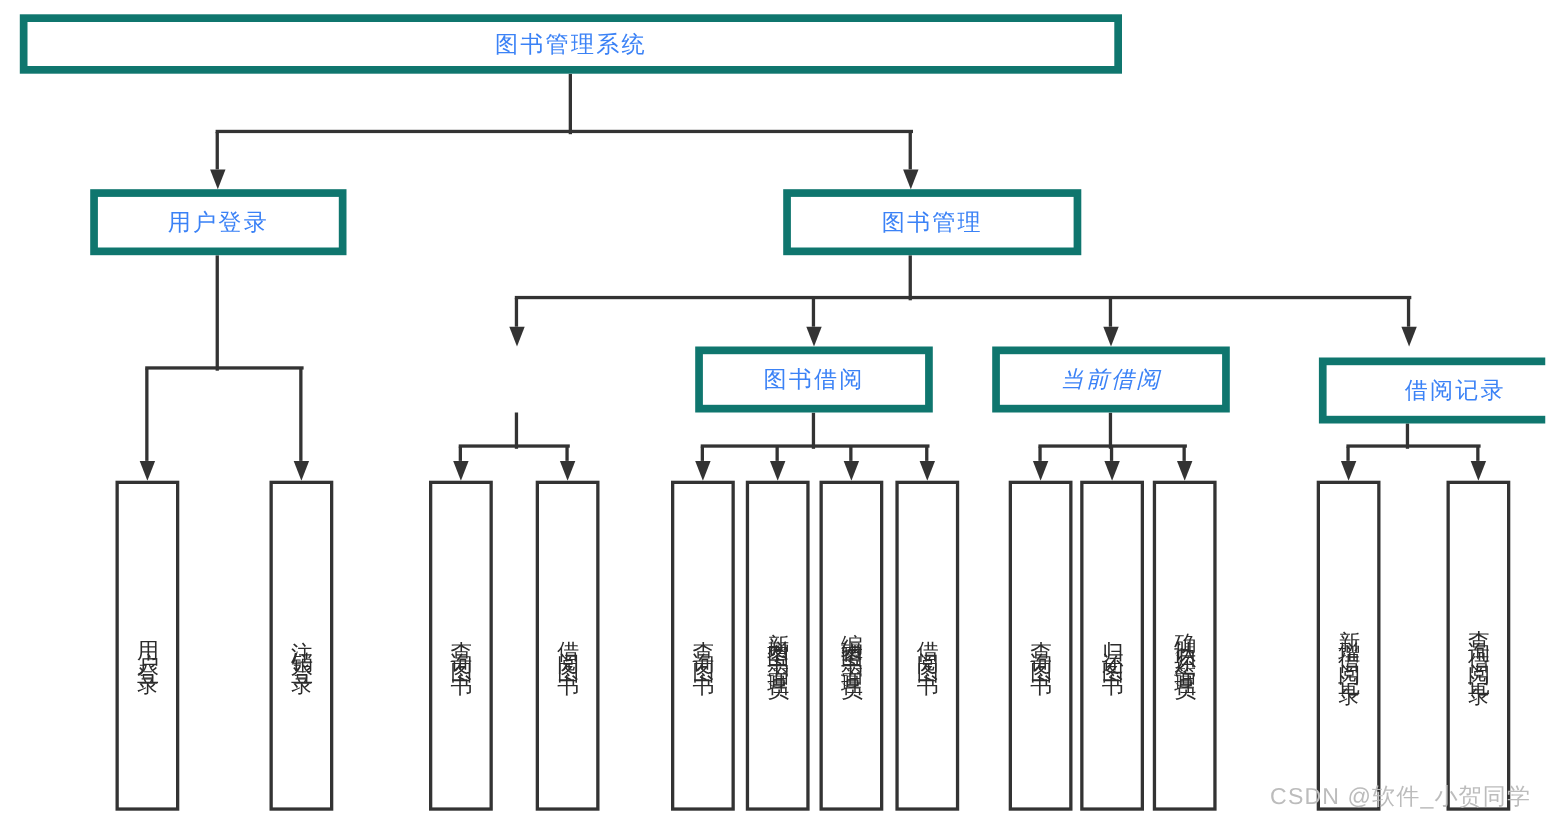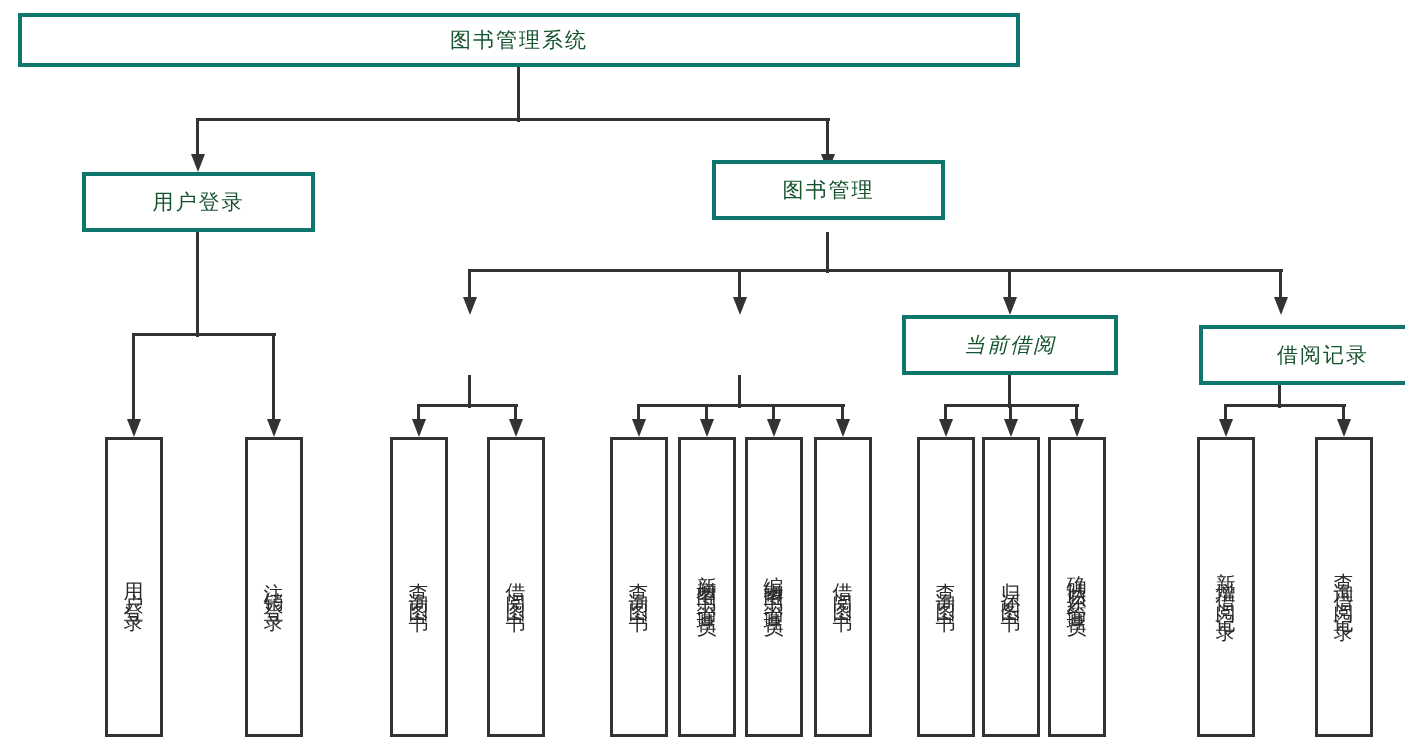--- a/index.html
+++ b/index.html
@@ -6,26 +6,26 @@
   #stage{
     position:relative;
     width:1405px;height:747px;
     background:#ffffff;
     font-family:"Liberation Sans","DejaVu Sans",sans-serif;
     overflow:hidden;
   }
   .node{
     position:absolute;
     box-sizing:border-box;
-    border:4px solid #0f766e;
+    border:7px solid #0f766e;
     background:#ffffff;
     display:flex;
     align-items:center;
     justify-content:center;
-    color:#14532d;
+    color:#3b82f6;
     font-size:21px;
     letter-spacing:2px;
     z-index:2;
   }
   .node-v{
     position:absolute;
     box-sizing:border-box;
     border:3px solid #333333;
     background:#ffffff;
     display:flex;
@@ -38,21 +38,21 @@
   .vtext{
     writing-mode:vertical-rl;
     text-orientation:mixed;
     letter-spacing:10px;
     line-height:1;
     white-space:nowrap;
   }
   
   .n-root{left:18px;top:13px;width:1002px;height:54px;}
   .n-l2a{left:82px;top:172px;width:233px;height:60px;}
-  .n-l2b{left:712px;top:160px;width:233px;height:60px;}
+  .n-l2b{left:712px;top:172px;width:271px;height:60px;}
   .n-l3a{left:362px;top:315px;width:216px;height:60px;}
   .n-l3b{left:632px;top:315px;width:216px;height:60px;}
   .n-l3c{left:902px;top:315px;width:216px;height:60px;font-style:italic;}
   .n-l3d{left:1172px;top:325px;width:248px;height:60px;margin-left:27px;}
   .lf{top:437px;width:58px;height:300px;}
   .lf1{left:105px;}  .lf2{left:245px;}
   .lf3{left:390px;}  .lf4{left:487px;}
   .lf5{left:610px;}  .lf6{left:678px;}
   .lf7{left:745px;}  .lf8{left:814px;}
   .lf9{left:917px;}  .lf10{left:982px;}
@@ -77,20 +77,21 @@
 </head>
 <body>
 
 <div id="stage">
 
   <div class="node n-root">图书管理系统</div>
 
   <div class="node n-l2a">用户登录</div>
   <div class="node n-l2b">图书管理</div>
 
+  <div class="node n-l3b">图书借阅</div>
   <div class="node n-l3c">当前借阅</div>
   <div class="node n-l3d">借阅记录</div>
 
   <div class="node-v lf lf1">
     <span class="vtext">用户登录</span>
   </div>
   <div class="node-v lf lf2">
     <span class="vtext">注销登录</span>
   </div>
   <div class="node-v lf lf3">
@@ -120,20 +121,21 @@
   <div class="node-v lf lf11">
     <span class="vtext">确认归还（管理员）</span>
   </div>
   <div class="node-v lf lf12">
     <span class="vtext">新增借阅记录</span>
   </div>
   <div class="node-v lf lf13">
     <span class="vtext">查询借阅记录</span>
   </div>
 
+  <div class="watermark" style="color: rgb(188, 188, 188);">CSDN @软件_小贺同学</div>
 <div class="cline" style="left: 517px; top: 67px; width: 3px; height: 55px;"></div>
     <div class="cline" style="left: 196px; top: 120px; width: 3px; height: 34px;"></div>
     <div class="cline" style="left: 826px; top: 120px; width: 3px; height: 34px;"></div>
     <div class="cline" style="left: 196px; top: 232px; width: 3px; height: 105px;"></div>
     <div class="cline" style="left: 132px; top: 335px; width: 3px; height: 84px;"></div>
     <div class="cline" style="left: 272px; top: 335px; width: 3px; height: 84px;"></div>
     <div class="cline" style="left: 826px; top: 232px; width: 3px; height: 41px;"></div>
     <div class="cline" style="left: 468px; top: 271px; width: 3px; height: 26px;"></div>
     <div class="cline" style="left: 738px; top: 271px; width: 3px; height: 26px;"></div>
     <div class="cline" style="left: 1008px; top: 271px; width: 3px; height: 26px;"></div>

